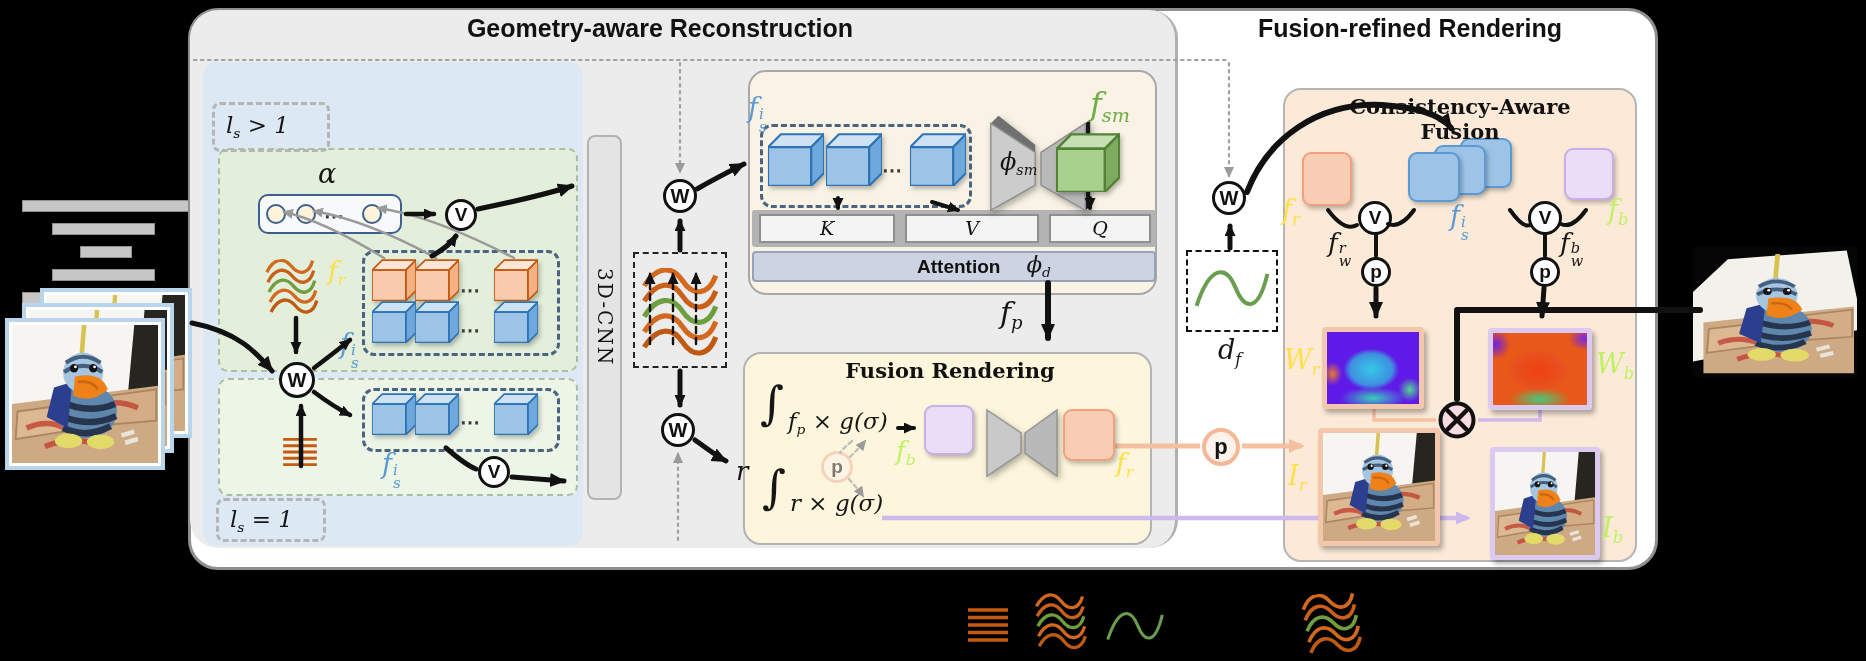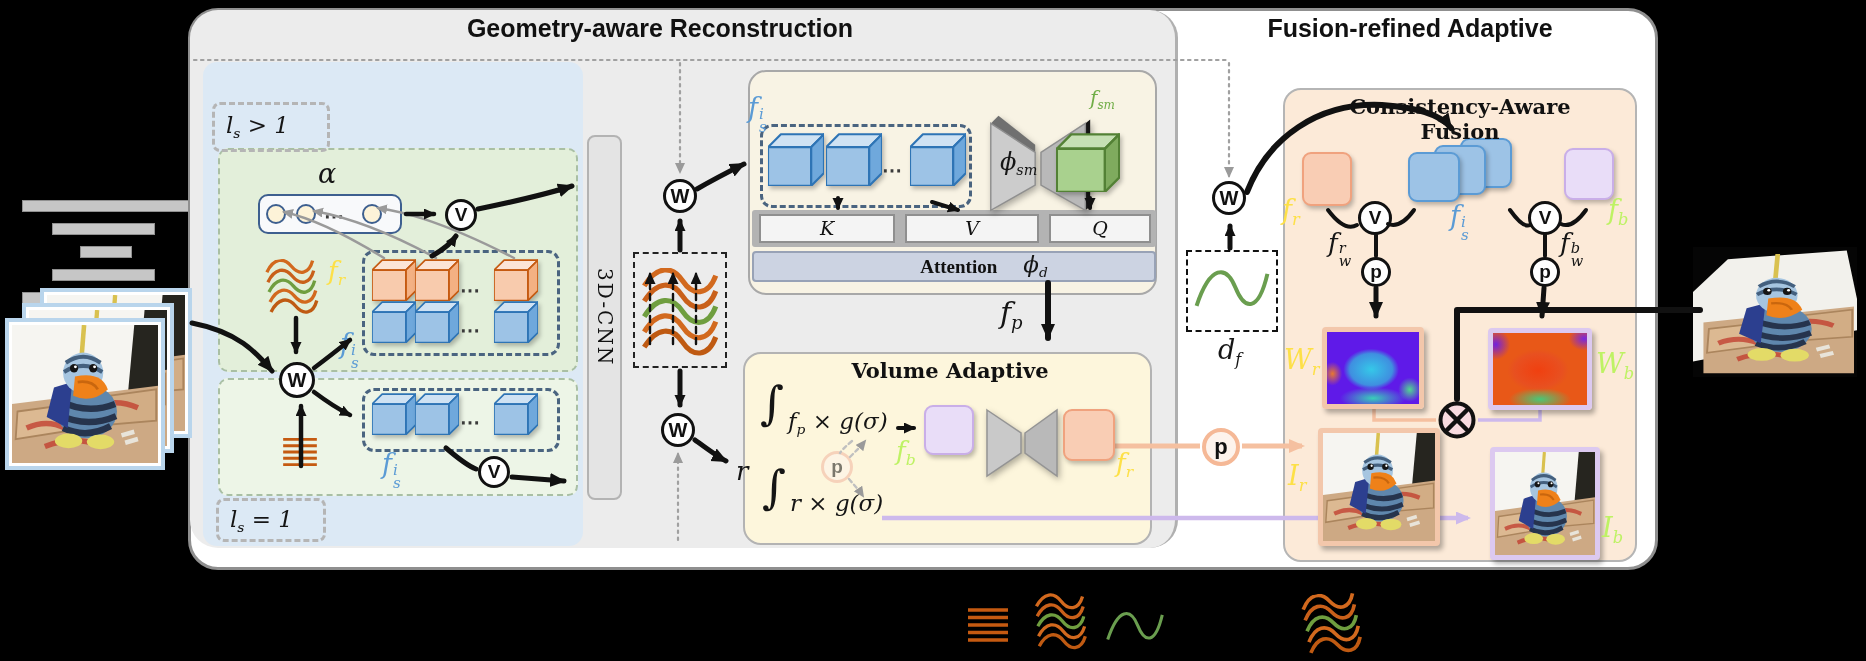--- a/index.html
+++ b/index.html
@@ -93,21 +93,21 @@
         <polygon points="134,0 160,0 160,150 120,150" fill="#26251f"></polygon>
         <use href="#bird-core"></use>
       </symbol>
     </defs>
   </svg>
 
   <div class="abs" style="left:188px;top:8px;width:1470px;height:562px;background:#fff;border:3px solid #8f8f8f;border-radius:30px;z-index:1;"></div>
   <div class="abs" style="left:190px;top:10px;width:988px;height:538px;background:#ececec;border-right:3px solid #b0b0b0;border-radius:28px;z-index:2;"></div>
 
   <div class="abs panelTitle" style="left:360px;top:14px;width:600px;z-index:24;">Geometry-aware Reconstruction</div>
-  <div class="abs panelTitle" style="left:1180px;top:14px;width:460px;z-index:24;">Fusion-refined Adaptive</div>
+  <div class="abs panelTitle" style="left:1180px;top:14px;width:460px;z-index:24;">Fusion-refined Rendering</div>
 
   <div class="bar" style="left:22px;top:200px;width:168px;height:12px;"></div>
   <div class="bar" style="left:52px;top:223px;width:103px;height:12px;"></div>
   <div class="bar" style="left:80px;top:246px;width:52px;height:12px;"></div>
   <div class="bar" style="left:52px;top:269px;width:103px;height:12px;"></div>
   <div class="bar" style="left:22px;top:292px;width:168px;height:12px;"></div>
 
   <div class="photoFrame" style="left:40px;top:288px;width:152px;height:150px;z-index:10;">
     <svg viewBox="0 0 160 150" preserveAspectRatio="none">
         <use href="#bird-photo"></use>
@@ -239,42 +239,42 @@
     <polygon points="4,16 50,46 50,38 12,8" fill="#707070"></polygon>
     <polygon points="102,16 107,12 107,102 102,106" fill="#151515"></polygon>
     <polygon points="4,16 50,46 50,80 4,106" fill="#cccccc" stroke="#8f8f8f" stroke-width="1.5"></polygon>
     <polygon points="56,46 102,16 102,106 56,80" fill="#b9b9b9" stroke="#8f8f8f" stroke-width="1.5"></polygon>
   </svg>
   <div class="lbl mi c-black" style="left:1000px;top:150px;font-size:24px;"><span>ϕ</span><span class="sb">sm</span></div>
 
   <svg class="cube cube-green" style="left:1056px;top:132px;width:64px;height:60px">
       <use href="#cube"></use>
     </svg>
-  <div class="lbl mi c-green" style="left:1090px;top:88px;font-size:20px;"><span>f</span><span class="sb">sm</span></div>
+  <div class="lbl mi c-green" style="left:1090px;top:88px;font-size:32px;"><span>f</span><span class="sb">sm</span></div>
 
   <div class="abs" style="left:752px;top:210px;width:404px;height:37px;background:#b3b3b3;border-radius:3px;z-index:12;"></div>
   <div class="abs mi" style="left:759px;top:214px;width:136px;height:29px;background:#f4f4f4;border:2px solid #8f8f8f;z-index:13;display:flex;align-items:center;justify-content:center;font-size:19px;">
       <span>K</span>
     </div>
   <div class="abs mi" style="left:905px;top:214px;width:134px;height:29px;background:#f4f4f4;border:2px solid #8f8f8f;z-index:13;display:flex;align-items:center;justify-content:center;font-size:19px;">
       <span>V</span>
     </div>
   <div class="abs mi" style="left:1049px;top:214px;width:102px;height:29px;background:#f4f4f4;border:2px solid #8f8f8f;z-index:13;display:flex;align-items:center;justify-content:center;font-size:19px;">
       <span>Q</span>
     </div>
   <div class="abs" style="left:752px;top:251px;width:404px;height:31px;background:#ccd3e2;border:2px solid #98a2b6;border-radius:4px;z-index:13;
               display:flex;align-items:center;justify-content:center;gap:26px;">
-    <span style="font-weight:bold;font-size:19px;transform:translateX(30px);font-family:Liberation Serif, serif;">Attention</span>
+    <span style="font-weight:bold;font-size:19px;transform:translateX(30px);">Attention</span>
     <span class="mi c-black" style="font-size:23px;transform:translateX(30px);"><span>ϕ</span><span class="sb">d</span></span>
   </div>
 
   <div class="lbl mi c-black" style="left:1000px;top:298px;font-size:30px;"><span>f</span><span class="sb">p</span></div>
 
   <div class="abs" style="left:743px;top:352px;width:409px;height:193px;background:#fdf6dc;border:2.5px solid #b3b3b3;border-radius:18px;z-index:5;"></div>
-  <div class="abs boxTitle" style="left:800px;top:358px;width:300px;font-size:21px;z-index:24;">Volume Adaptive</div>
+  <div class="abs boxTitle" style="left:800px;top:358px;width:300px;font-size:21px;z-index:24;">Fusion Rendering</div>
   <div class="lbl mi c-black" style="left:760px;top:380px;font-size:46px;">∫</div>
   <div class="lbl mi c-black" style="left:788px;top:410px;font-size:23px;"><span>f</span><span class="sb">p</span><span> × g(σ)</span></div>
   <div class="lbl mi c-purple" style="left:896px;top:438px;font-size:26px;"><span>f</span><span class="sb">b</span></div>
   <div class="sq" style="left:924px;top:405px;width:50px;height:50px;background:#e9ddf8;border:2.5px solid #c9aee8;"></div>
   <svg class="abs" style="left:984px;top:400px;width:76px;height:84px;z-index:14;filter:drop-shadow(2px 3px 3px rgba(0,0,0,.3));" viewBox="0 0 76 84">
     <polygon points="3,10 37,33 37,53 3,76" fill="#c9c9c9" stroke="#949494" stroke-width="1.5"></polygon>
     <polygon points="41,33 73,10 73,76 41,53" fill="#b9b9b9" stroke="#949494" stroke-width="1.5"></polygon>
   </svg>
   <div class="sq" style="left:1063px;top:409px;width:52px;height:52px;background:#f9cdb4;border:2.5px solid #f0a27e;"></div>
   <div class="lbl mi c-orange" style="left:1116px;top:450px;font-size:26px;"><span>f</span><span class="sb">r</span></div>

